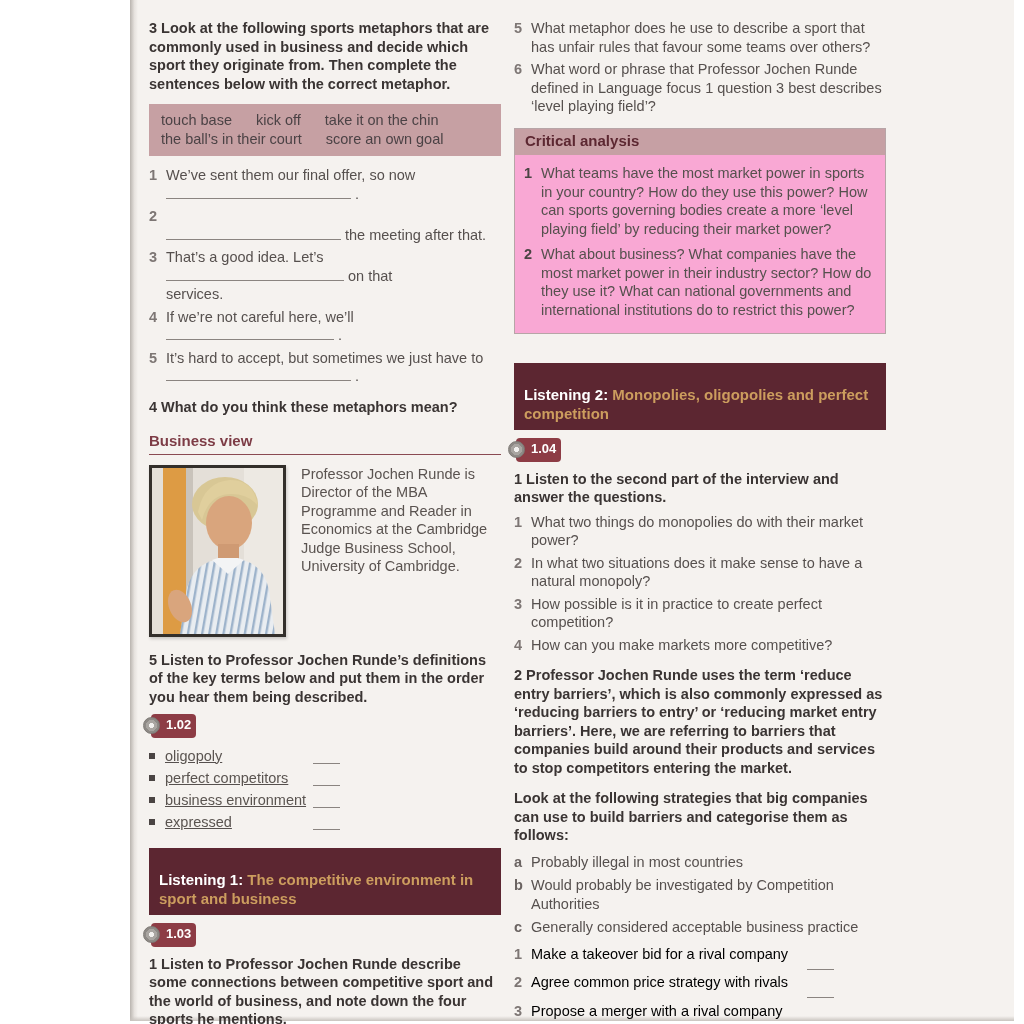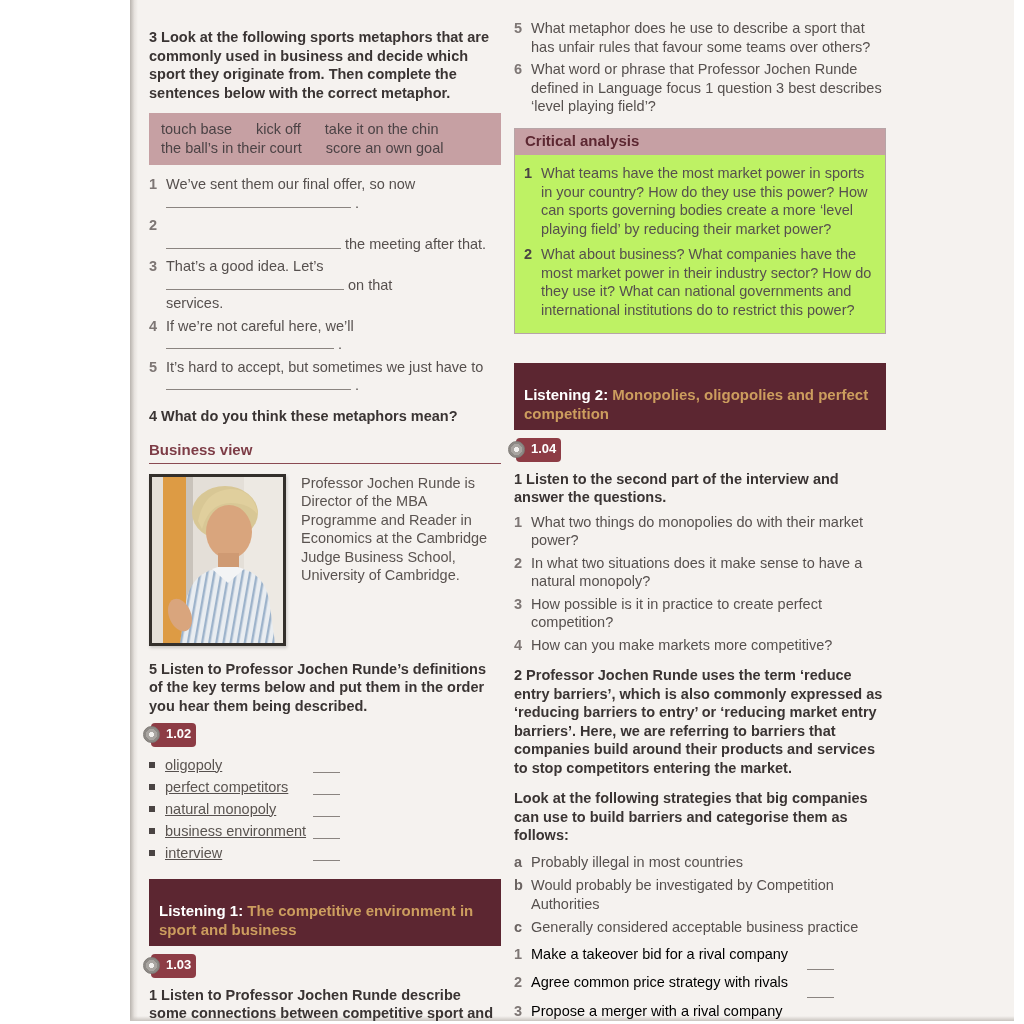--- a/index.html
+++ b/index.html
@@ -20,21 +20,21 @@
   .page-edge-bottom{
     position:absolute;left:0;right:0;bottom:0;height:5px;
     background:linear-gradient(to top,#c9c4bf,rgba(245,242,239,0));
   }
   .col{position:absolute;top:19px;font-size:14.5px;line-height:18.5px;}
   .col-left{left:19px;width:352px;}
   .col-right{left:384px;width:372px;}
 
   p{margin:0;}
   .ex{font-weight:bold;color:#3a3433;margin-top:12px;}
-  .ex:first-child{margin-top:9px;}
+  .ex:first-child{margin-top:0;}
   .exnum{font-weight:bold;color:#3a3433;margin-right:4px;}
 
   .metaphor-box{
     background:#c6a0a3;color:#4b4245;padding:7px 12px 8px 12px;margin-top:11px;
   }
   .metaphor-box span{margin-right:24px;white-space:nowrap;}
   .metaphor-box span:last-child{margin-right:0;}
 
   .sent-list{margin-top:10px;}
   .qrow{display:flex;margin-top:4px;}
@@ -79,21 +79,21 @@
   .term-label{width:148px;color:#5a5450;}
   .term-row .blank{margin-bottom:-3px;}
 
   .listening-header{
     margin-top:17px;background:#5c2631;padding:22px 10px 7px 10px;
     font-weight:bold;font-size:15px;line-height:19px;
   }
   .lh-label{color:#ffffff;}
   .lh-title{color:#cc9d5e;}
 
-  .crit-box{margin-top:12px;border:1px solid #b7a5a7;background:#bef264;}
+  .crit-box{margin-top:12px;border:1px solid #b7a5a7;background:#f9a8d4;}
   .crit-head{
     background:#c6a0a4;color:#5c2731;font-weight:bold;font-size:15px;
     padding:3px 10px 5px 10px;
   }
   .crit-body{padding:9px 12px 14px 9px;}
   .crit-body .qrow{margin-top:7px;}
   .crit-body .qnum{color:#4a4443;}
 
   .strat-list{margin-top:8px;}
   .strat-row{display:flex;margin-top:3.5px;}
@@ -191,31 +191,26 @@
           <span class="term-label">oligopoly</span>
           <span class="blank b26"></span>
         </div>
       <div class="term-row">
           <span class="sq"></span>
           <span class="term-label">perfect competitors</span>
           <span class="blank b26"></span>
         </div>
       <div class="term-row">
           <span class="sq"></span>
-          <span class="term-label">natural monopoly</span>
+          <span class="term-label">business environment</span>
           <span class="blank b26"></span>
         </div>
       <div class="term-row">
           <span class="sq"></span>
-          <span class="term-label">business environment</span>
-          <span class="blank b26"></span>
-        </div>
-      <div class="term-row">
-          <span class="sq"></span>
-          <span class="term-label">interview</span>
+          <span class="term-label">expressed</span>
           <span class="blank b26"></span>
         </div>
     </div>
 
     <div class="listening-header">
       <span class="lh-label">Listening 1:</span>
       <span class="lh-title">The competitive environment in sport and business</span>
     </div>
 
     <div class="audio">

